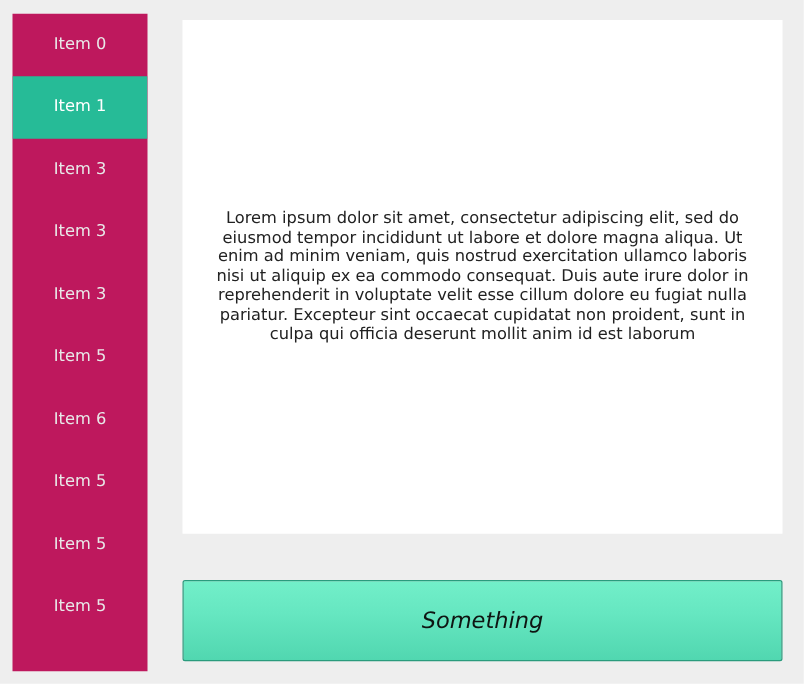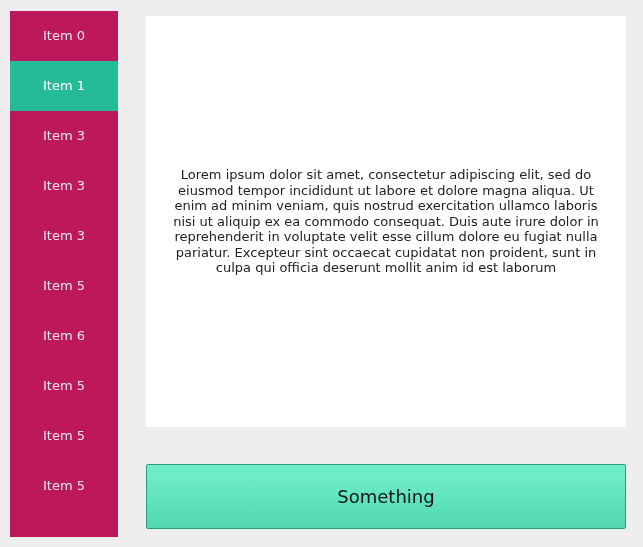--- a/index.html
+++ b/index.html
@@ -75,20 +75,21 @@
     border-radius: 2px;
     background: linear-gradient(to bottom, #72efc9 0%, #66e7c1 40%, #51d7b0 100%);
     color: #0e1512;
     font-family: "DejaVu Sans", "Liberation Sans", sans-serif;
     font-size: 18px;
     text-align: center;
     line-height: 63px;
     padding: 0;
     cursor: pointer;
     user-select: none;
+    font-style: italic;
   }
 </style>
 </head>
 <body>
 
 <nav id="sidebar">
   <div class="sidebar-item">
     <span>Item 0</span>
   </div>
   <div class="sidebar-item is-active">

